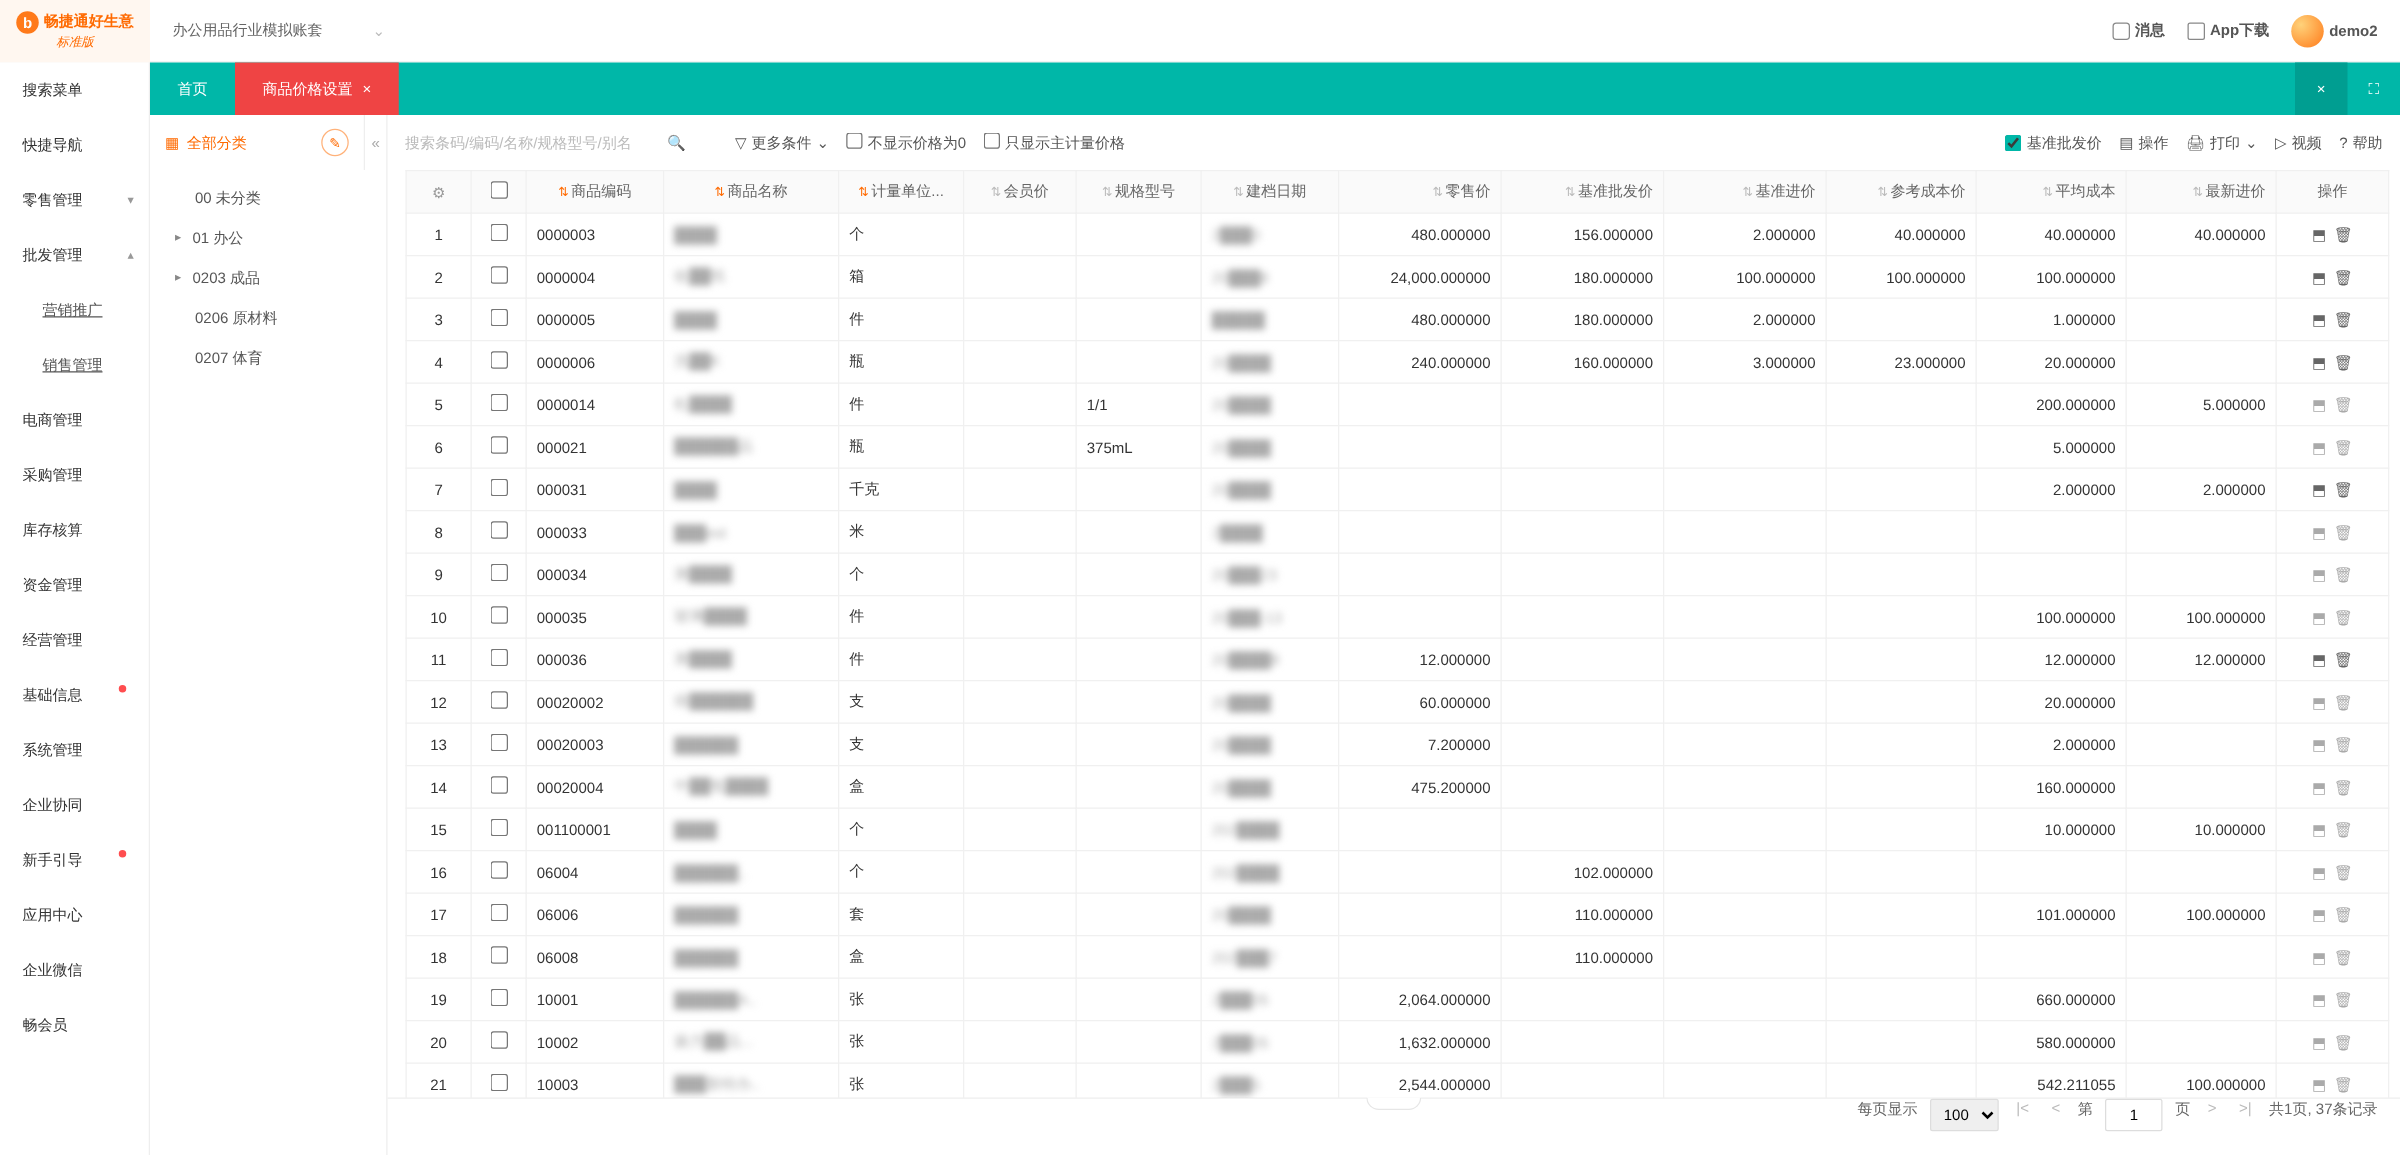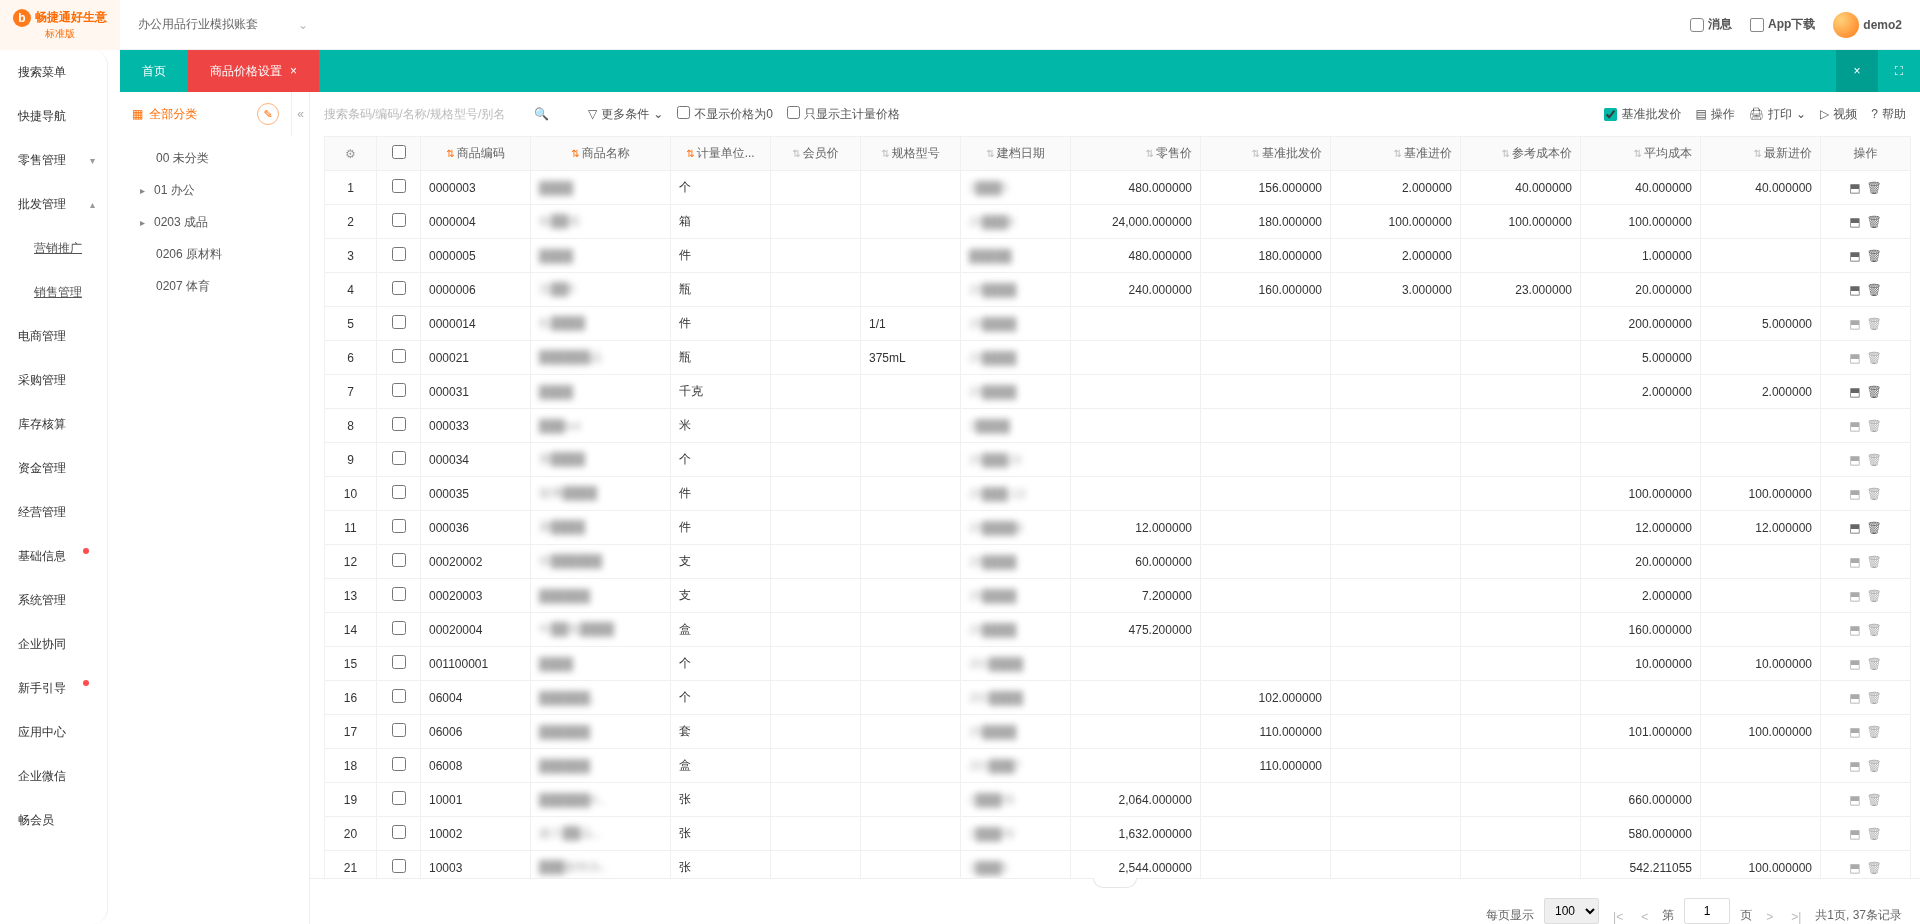--- a/index.html
+++ b/index.html
@@ -3,32 +3,32 @@
 <meta charset="utf-8">
 <style>
 * { box-sizing: border-box; margin: 0; padding: 0; font-family: "Microsoft YaHei", -apple-system, sans-serif; font-size: 12px; }
 body { background: #fff; width: 1920px; height: 924px; overflow: hidden; color: #333; }
 
 
 .top-header { height: 50px; display: flex; align-items: center; border-bottom: 1px solid #eee; }
 .brand { width: 120px; height: 50px; display: flex; flex-direction: column; align-items: center; justify-content: center; background: #fff7f0; }
 .brand-logo { color: #ff6a00; font-weight: bold; font-size: 13px; display:flex; align-items:center;}
 .brand-logo-icon { width:18px; height:18px; background:#ff7a1a; border-radius:50%; margin-right:4px; color:#fff; display:flex;align-items:center;justify-content:center;font-size:12px;font-weight:bold;}
-.brand-sub { color: #ff6a00; font-size: 10px; }
+.brand-sub { color: #ff6a00; font-size: 10px; font-style: italic; }
 .account-select { flex:0 0 260px; padding-left:18px; color:#666; display:flex; align-items:center; height:50px;}
 .account-select .chev { margin-left:40px; color:#bbb;}
 .top-right { margin-left:auto; display:flex; align-items:center; gap:18px; padding-right:18px; color:#555;}
 .top-right .item { display:flex; align-items:center; gap:4px; cursor:pointer;font-weight:bold;}
 .avatar { width:26px; height:26px; border-radius:50%; background: radial-gradient(circle at 30% 30%, #ffd27a,#ff7a1a);}
 .msg-icon,.app-icon{width:14px;height:14px;display:inline-block;}
 .msg-icon{border:1.5px solid #888;border-radius:3px;position:relative;}
 .app-icon{border:1.5px solid #888;border-radius:2px;}
 
 
-.left-nav { position:absolute; left:0; top:50px; bottom:0; width:108px; background:#fff; border-right:1px solid #eee;border-radius:15px; }
+.left-nav { position:absolute; left:0; top:50px; bottom:0; width:120px; background:#fff; border-right:1px solid #eee; }
 .left-nav .nav-item { height:44px; display:flex; align-items:center; padding-left:18px; color:#333; cursor:pointer; position:relative;}
 .left-nav .nav-item.sub { padding-left:34px; color:#555;text-decoration:underline;}
 .left-nav .nav-item .caret { position:absolute; right:12px; font-size:10px; color:#999;}
 .left-nav .nav-item.new::after{content:""; position:absolute; right:18px; top:14px; width:6px;height:6px;background:#ff4d4f;border-radius:50%;}
 
 
 .tab-strip { position:absolute; left:120px; right:0; top:50px; height:42px; background:#00b7a8; display:flex; align-items:stretch;}
 .tab-strip .tab { padding:0 22px; display:flex; align-items:center; color:#fff; cursor:pointer; font-size:14px;}
 .tab-strip .tab.inactive { background:transparent;}
 .tab-strip .tab.active { background:#ef4444;}
@@ -75,21 +75,21 @@
 td.num{text-align:right;}
 td.center,th.center{text-align:center;}
 .row-chk{width:14px;height:14px;}
 .gear{color:#999;}
 .op-icons{display:flex;gap:6px;justify-content:center;color:#aaa;}
 .op-icons span{cursor:pointer;}
 .op-icons.active{color:#666;}
 .blur{filter:blur(3px);color:#aaa;}
 
 
-.pager{height:46px;border-top:1px solid #eee;display:flex;align-items:flex-end;justify-content:flex-end;padding:0 18px;gap:10px;color:#666;}
+.pager{height:46px;border-top:1px solid #eee;display:flex;align-items:flex-start;justify-content:flex-end;padding:0 18px;gap:10px;color:#666;}
 .pager select,.pager input{height:26px;border:1px solid #ddd;border-radius:2px;padding:0 6px;}
 .pager input{width:46px;text-align:center;}
 .pager .pgbtn{color:#bbb;cursor:pointer;padding:0 4px;}
 .half-pill{position:absolute;left:50%;transform:translateX(-50%);top:-1px;width:44px;height:10px;border:1px solid #e6e6e6;border-top:none;border-radius:0 0 12px 12px;background:#fff;}
 .footer-bar{position:relative;}
 </style>
 </head>
 <body>
 
 <div class="top-header">

